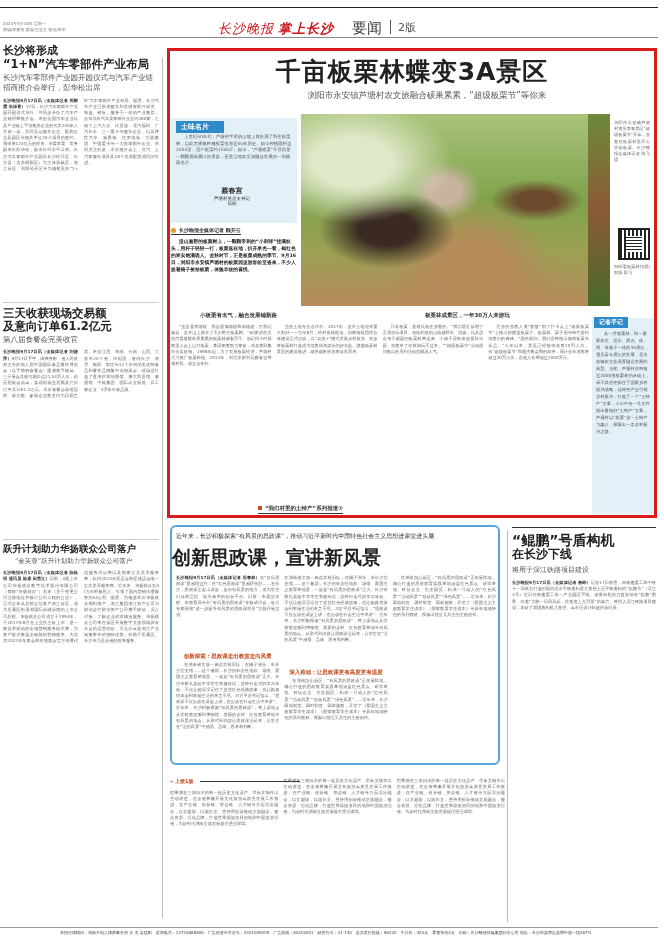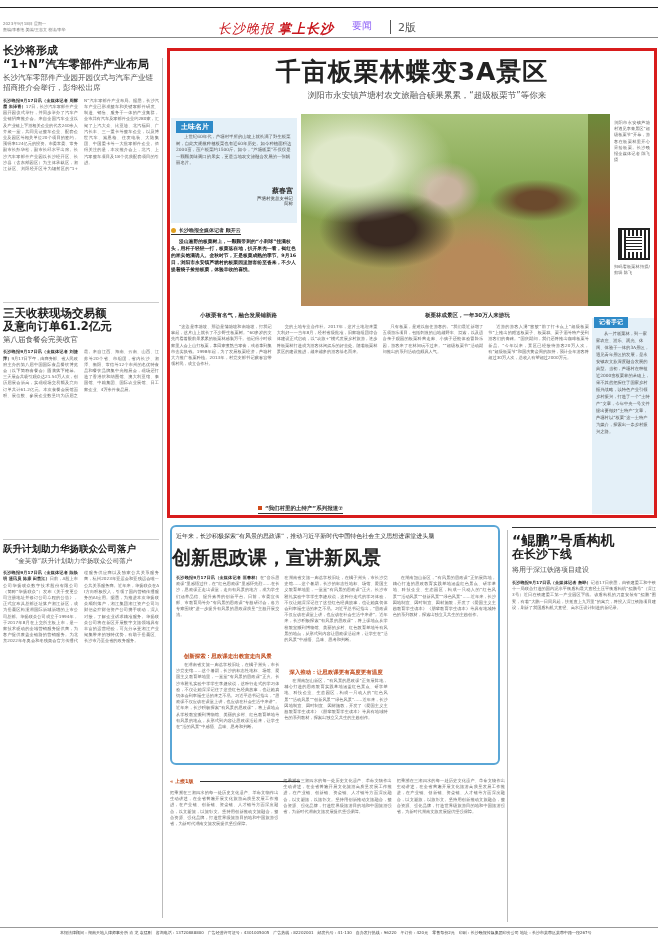--- a/index.html
+++ b/index.html
@@ -3,21 +3,21 @@
 <meta charset="utf-8">
 <style>
 *{box-sizing:border-box;margin:0;padding:0}
 html,body{width:664px;height:945px;background:#fff;overflow:hidden}
 body{font-family:"DejaVu Sans","Liberation Sans",sans-serif;color:#333;position:relative}
 .hdr-line{position:absolute;left:0;right:6px;top:7px;height:1px;background:#222}
 .hdr-line2{position:absolute;left:0;right:6px;top:37px;height:1px;background:#888}
 .hdr-meta{position:absolute;left:3px;top:21px;font-size:4px;line-height:6px;color:#777}
 .hdr-logo{position:absolute;left:218px;top:20px;font-family:"DejaVu Serif",serif;font-size:13px;color:#c8161d;font-style:italic;letter-spacing:1px}
 .hdr-logo b{font-style:italic;font-family:"DejaVu Sans",sans-serif;font-weight:900;margin-left:4px}
-.hdr-sec{position:absolute;left:352px;top:19px;font-size:10px;color:#8b5cf6}
+.hdr-sec{position:absolute;left:352px;top:19px;font-size:15px;color:#404040}
 .hdr-sep{position:absolute;left:390px;top:20px;width:1px;height:14px;background:#555}
 .hdr-page{position:absolute;left:398px;top:20px;font-size:11px;color:#555}
 .col-l{position:absolute;left:3px;top:44px;width:156px}
 .vsep{position:absolute;left:162px;top:58px;width:1px;background:#bbb}
 .lead-box{position:absolute;left:167px;top:48px;width:490px;height:470px;border:3px solid #d81c1c}
 .h-xl{font-weight:900;color:#222;line-height:1.15}
 .h-sub{font-family:"DejaVu Serif",serif;color:#555}
 .txt{font-size:4.2px;line-height:6.2px;color:#666;text-align:justify;word-break:break-all}
 .byline{font-weight:bold;color:#333}
 .cols3{display:flex;gap:5px}
@@ -30,21 +30,21 @@
  radial-gradient(ellipse at 82% 45%,#6b4a2d 0,#6b4a2d 6%,transparent 14%),
  radial-gradient(ellipse at 60% 85%,#b78a5a 0,#b78a5a 14%,transparent 34%),
  linear-gradient(180deg,#a9c47a 0%,#7fa24b 45%,#9aa154 70%,#b88a5b 100%)}
 .photo-side{position:absolute;left:588px;top:114px;width:22px;height:192px;background:linear-gradient(180deg,#6d8a3a,#8b5a35,#4a6b2a)}
 .sidenote{position:absolute;left:614px;top:120px;width:36px}
 .qr{position:absolute;left:620px;top:230px;width:28px;height:28px;
  background:repeating-linear-gradient(90deg,#222 0 2px,#fff 2px 4px),#222;
  outline:2px solid #222}
 .qr::after{content:"";position:absolute;inset:6px;background:repeating-linear-gradient(0deg,#fff 0 2px,#222 2px 3px)}
 .tag-box{position:absolute;left:171px;top:118px;width:126px;height:105px;background:#e4f0f8}
-.tag-title{position:absolute;left:176px;top:121px;background:#2e8ac8;color:#fff;font-size:7px;padding:1px 4px 1px 5px;font-weight:bold}
+.tag-title{position:absolute;left:176px;top:121px;background:#2e8ac8;color:#fff;font-size:7px;padding:1px 15px 1px 5px;font-weight:bold}
 .jzsj{position:absolute;left:592px;top:318px;width:62px;height:196px;background:#e4f0f8}
 .jzsj-title{position:absolute;left:594px;top:317px;background:#2e8ac8;color:#fff;font-size:6px;padding:1px 5px;font-weight:bold}
 .caption{position:absolute;font-size:5.5px;font-weight:bold;color:#333}
 .blue-box{position:absolute;left:170px;top:525px;width:330px;height:240px;border:2px solid #5aa6d6;border-radius:6px}
 .blue-sub{position:absolute;left:176px;top:532px;width:320px;font-size:6px;color:#333;white-space:nowrap;overflow:hidden}
 .sechead{font-size:5.5px;color:#c04b1c;font-weight:bold;text-align:center;margin:2px 0}
 .series{position:absolute;left:258px;top:505px;font-size:5.5px;font-weight:bold;color:#333;border-bottom:1px solid #333;padding-bottom:1px}
 .series i{display:inline-block;width:4px;height:4px;background:#d04a1a;margin-right:3px}
 .footer-line{position:absolute;left:0;right:6px;top:927px;height:1px;background:#999}
 .footer{position:absolute;left:60px;top:930px;font-size:4px;color:#444;white-space:nowrap}
@@ -98,21 +98,21 @@
 
 <div class="lead-box"></div>
 <div style="position:absolute;left:170px;top:58px;width:484px;text-align:center">
   <div class="h-xl" style="font-size:25px;letter-spacing:1px">千亩板栗林蝶变3A景区</div>
   <div style="font-size:8.5px;color:#555;margin-top:3px;padding-left:30px">浏阳市永安镇芦塘村农文旅融合硕果累累，“超级板栗节”等你来</div>
 </div>
 
 <div class="tag-box"></div>
 <div class="tag-title">土味名片</div>
 <div style="position:absolute;left:176px;top:134px;width:116px;font-family:'DejaVu Serif',serif;font-size:4.4px;line-height:6.5px;color:#555;text-indent:8px">上世纪60年代，芦塘村半所的山坡上就长满了野生板栗树，自此大规模种植板栗也有近60年历史。如今种植面积达2000亩，亩产板栗约1500斤。如今，“芦塘板栗”不仅仅是一颗颗美味爽口的果实，更是当地农文旅融合发展的一张靓丽名片。</div>
-<div style="position:absolute;left:171px;top:186px;width:122px;text-align:right">
+<div style="position:absolute;left:171px;top:186px;width:122px;text-align:center">
   <div style="font-family:'DejaVu Serif',serif;font-size:7px;font-weight:bold;color:#333">蔡春宫</div>
   <div style="font-size:4.5px;color:#333">芦塘村党总支书记</div>
   <div style="font-size:4.5px;color:#333">简称</div>
 </div>
 
 <div style="position:absolute;left:171px;top:227px;font-size:5px;font-weight:bold;color:#333;border-bottom:1px solid #333;padding-bottom:1px"><span style="display:inline-block;width:5px;height:5px;border-radius:50%;background:#e0a020;margin-right:3px;vertical-align:middle"></span><span>长沙晚报全媒体记者 顾开云</span></div>
 <div style="position:absolute;left:171px;top:238px;width:126px;font-size:4.8px;line-height:7px;color:#222;text-indent:8px;font-weight:bold;height:80px;overflow:hidden">漫山遍野的板栗树上，一颗颗带刺的“小刺球”挂满枝头，用杆子轻轻一打，板栗落在地，扒开果壳一看，褐红色的果实饱满诱人。金秋时节，正是板栗成熟的季节。9月16日，浏阳市永安镇芦塘村的板栗园里游客纷至沓来，不少人提着袋子捡拾板栗，体验丰收的喜悦。</div>
 
 <div class="photo"></div>
 <div class="photo-side"></div>

